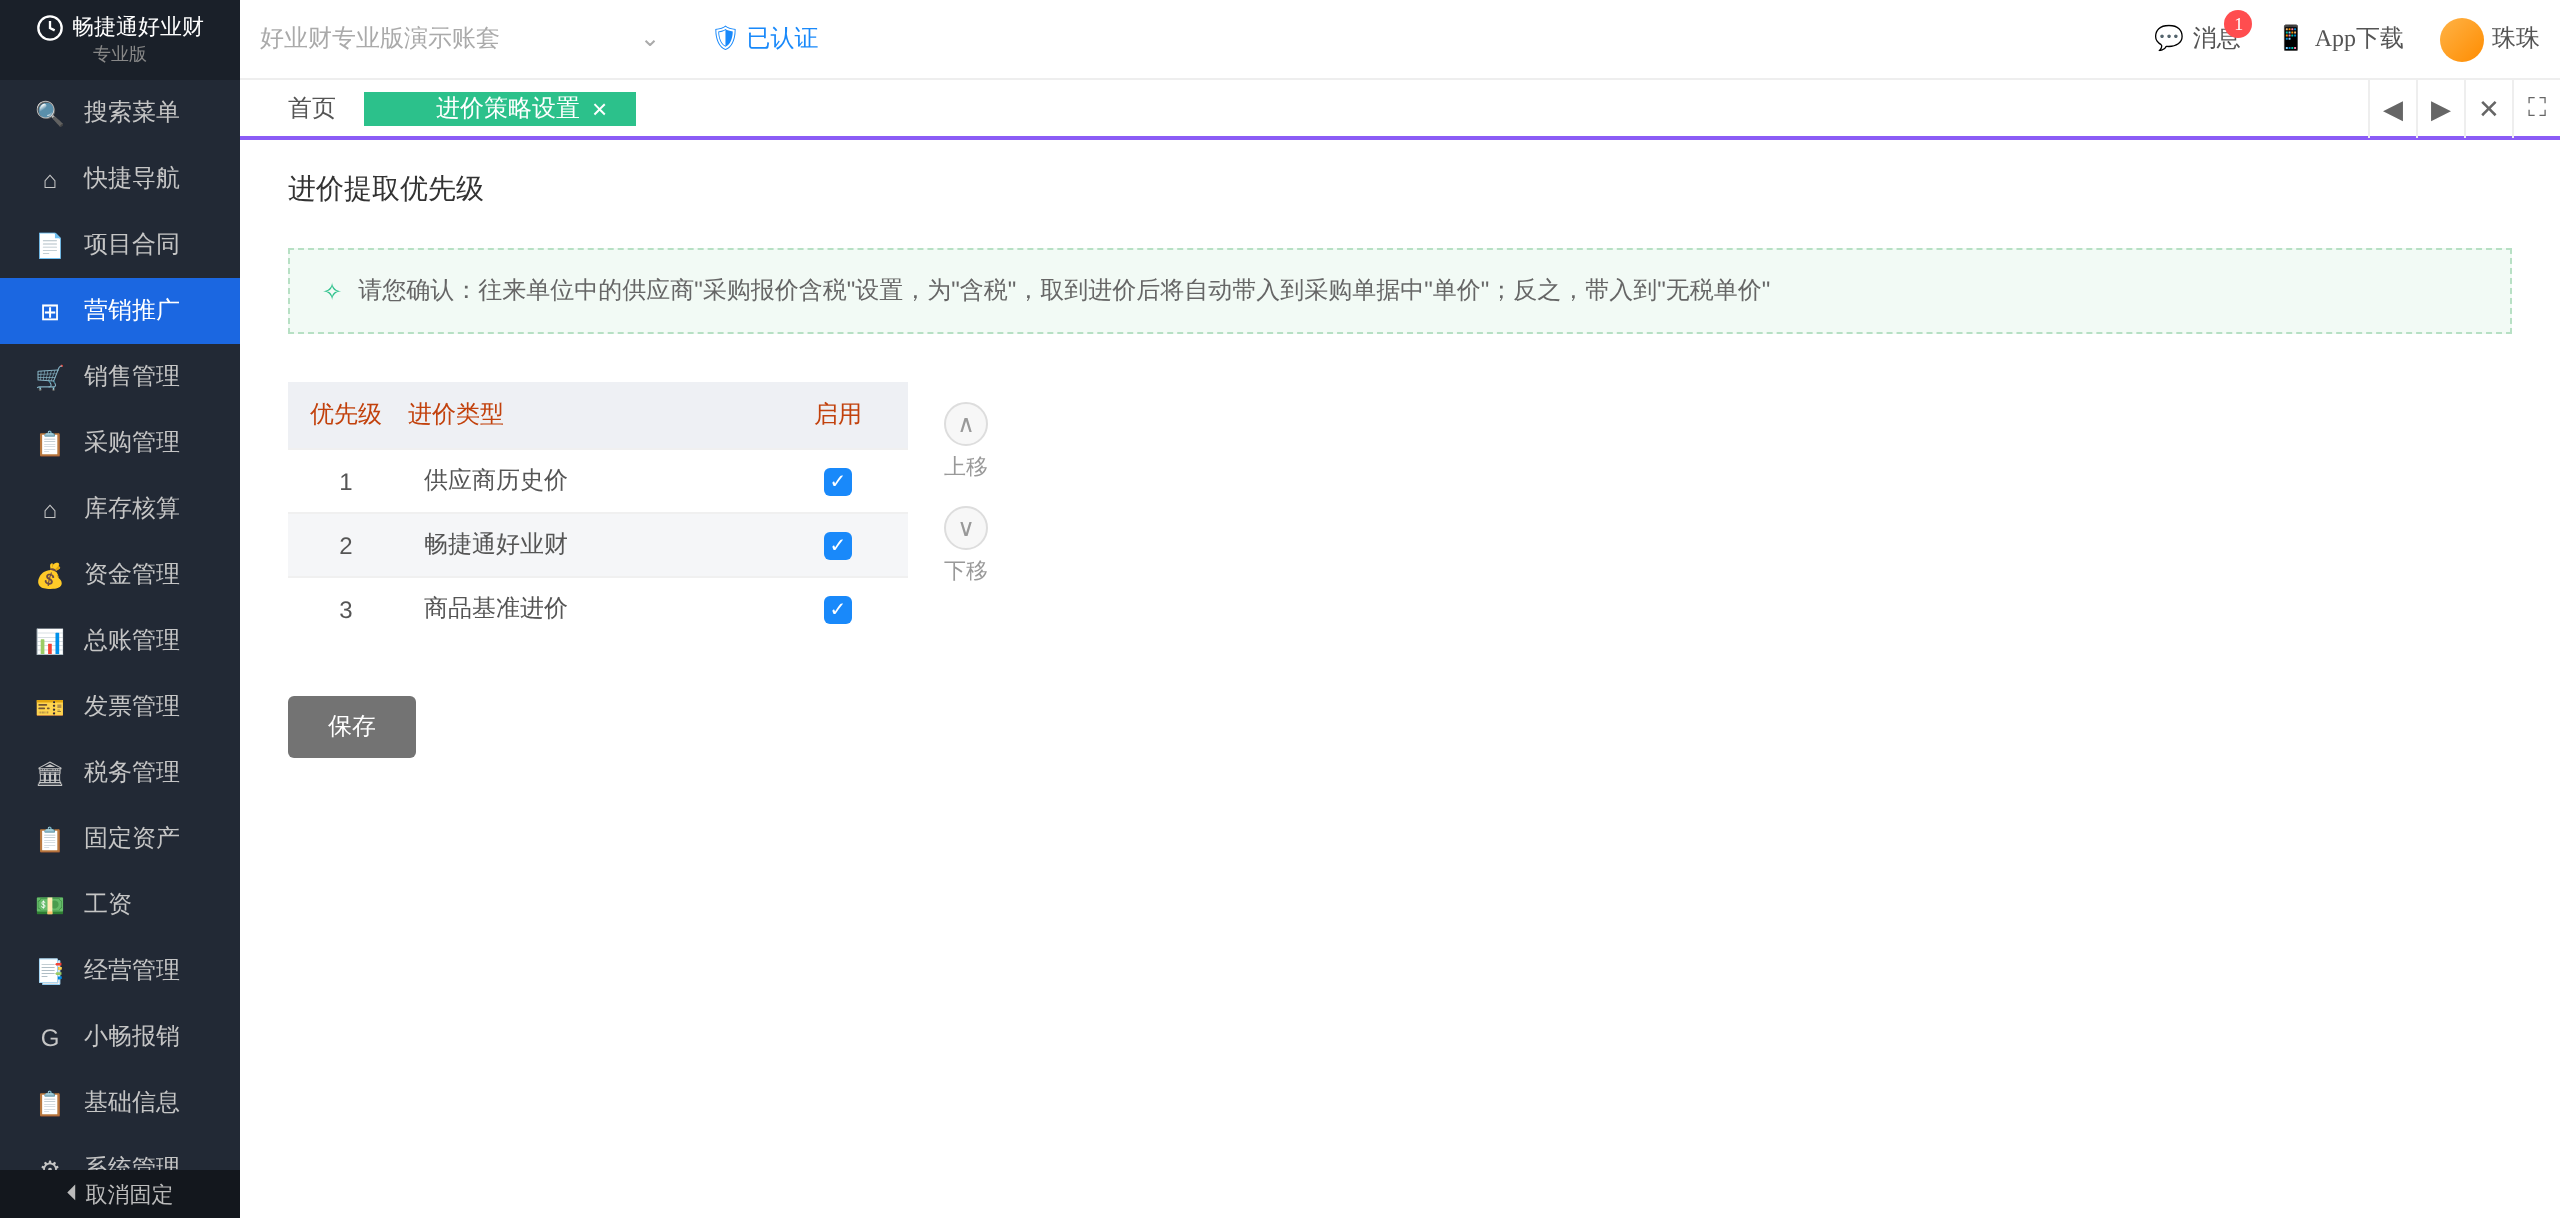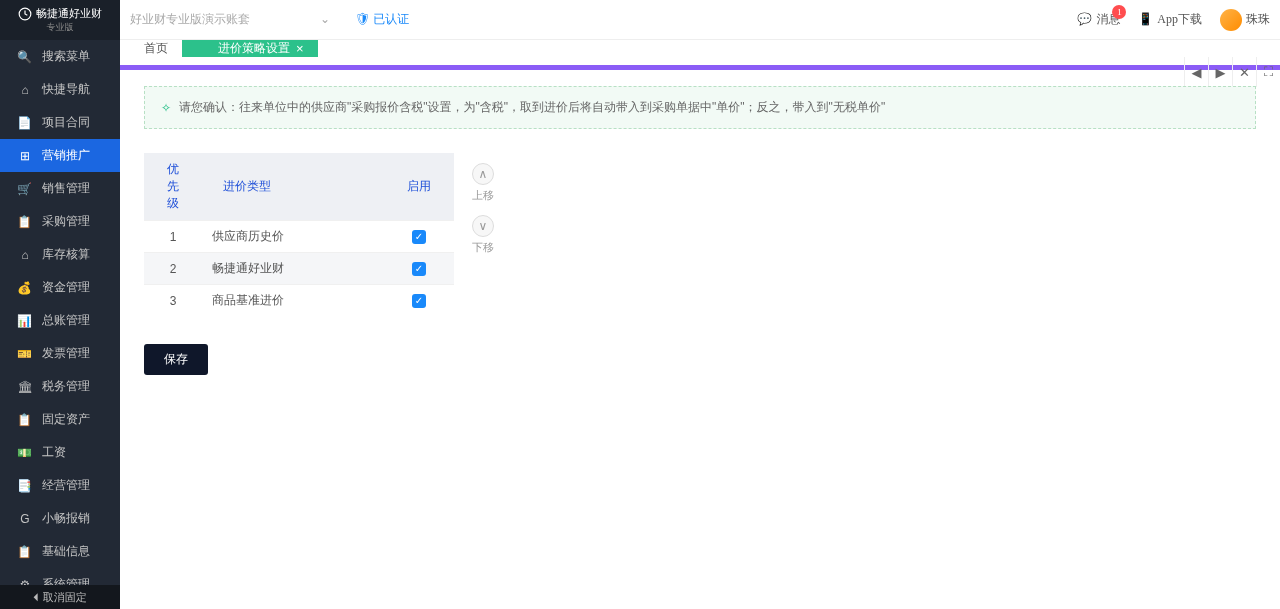--- a/index.html
+++ b/index.html
@@ -25,50 +25,50 @@
     .header { height: 40px; border-bottom: 1px solid #eee; display: flex; align-items: center; padding: 0 10px; font-family: Liberation Serif, serif; }
     .header-left { display: flex; align-items: center; gap: 10px; flex: 1; }
     .account-dd { color: #aaa; font-size: 12px; display: flex; align-items: center; gap: 70px; }
     .verified { color: #1989fa; font-size: 12px; display: flex; align-items: center; gap: 3px; margin-left: 15px; }
     .header-right { display: flex; align-items: center; gap: 18px; }
     .header-action { display: flex; align-items: center; gap: 4px; cursor: pointer; font-size: 12px; color: #555; position: relative; }
     .badge { position: absolute; top: -6px; right: -6px; background: #ff4d4f; color: #fff; border-radius: 50%; width: 14px; height: 14px; font-size: 9px; display: flex; align-items: center; justify-content: center; }
     .avatar { width: 22px; height: 22px; border-radius: 50%; background: linear-gradient(135deg,#ffb347,#ff8c00); }
     
     
-    .tabbar { height: 30px; border-bottom: 5px solid #8b5cf6; display: flex; align-items: flex-start; padding-left: 10px; flex-direction: column; }
+    .tabbar { height: 30px; border-bottom: 2px solid #8b5cf6; display: flex; align-items: center; padding-left: 10px; }
     .tab { display: flex; align-items: center; padding: 0 14px; font-size: 12px; cursor: pointer; color: #555; gap: 6px; }
     .tab.active { background: #2cc18b; color: #fff; padding-left: 36px; }
     .tab-close { font-size: 13px; }
     .tabbar-right { margin-left: auto; display: flex; align-items: center; }
     .tab-btn { width: 24px; height: 30px; border-left: 1px solid #eee; display: flex; align-items: center; justify-content: center; cursor: pointer; color: #666; font-size: 13px; }
     
     
     .content { flex: 1; padding: 16px 24px; overflow: auto; }
     .page-title { font-size: 14px; color: #333; margin-bottom: 20px; }
     .info-box { border: 1px dashed #b7e0c4; background: #f2faf5; padding: 12px 16px; color: #666; font-size: 12px; margin-bottom: 24px; display: flex; align-items: center; gap: 8px; }
     .info-icon { color: #2cc18b; }
     
     .table-area { display: flex; align-items: flex-start; gap: 18px; }
     table { border-collapse: collapse; width: 310px; }
-    thead th { background: #eef0f4; padding: 8px 21px; font-size: 12px; font-weight: 500; text-align: left; color: #1d4ed8; }
+    thead th { background: #eef0f4; padding: 8px 2px; font-size: 12px; font-weight: 500; text-align: left; color: #c2410c; }
     thead th:first-child { text-align: center; width: 58px; }
     thead th:last-child { text-align: center; width: 70px; }
     tbody td { padding: 7px 10px; font-size: 12px; border-top: 1px solid #f0f0f0; color: #555; }
     tbody td:first-child { text-align: center; }
     tbody td:last-child { text-align: center; }
     tbody tr.even { background: #f5f6f8; }
     .checkbox { width: 14px; height: 14px; background: #1989fa; border-radius: 3px; display: inline-flex; align-items: center; justify-content: center; color: #fff; font-size: 10px; }
     
     .move-controls { display: flex; flex-direction: column; gap: 12px; padding-top: 10px; }
     .move-btn-wrap { text-align: center; }
     .move-btn { width: 22px; height: 22px; border-radius: 50%; border: 1px solid #ddd; background: #f7f7f7; display: flex; align-items: center; justify-content: center; cursor: pointer; color: #999; margin: 0 auto 3px; }
     .move-label { font-size: 11px; color: #999; }
     
-    .save-btn { margin-top: 28px; background: #0f172a; border: none; color: #fff; padding: 7px 20px; font-size: 12px; border-radius: 3px; cursor: pointer; }
+    .save-btn { margin-top: 28px; background: #737373; border: none; color: #fff; padding: 7px 20px; font-size: 12px; border-radius: 3px; cursor: pointer; }
   </style>
 </head>
 <body>
 
 <div class="app">
   <div class="sidebar">
     <div class="logo-area">
       <div class="logo-row">
         <svg width="14" height="14" viewBox="0 0 24 24">
             <circle cx="12" cy="12" r="10" fill="none" stroke="#fff" stroke-width="2"></circle>
@@ -195,20 +195,21 @@
         </div>
       <div class="tabbar-right">
         <div class="tab-btn">◀</div>
         <div class="tab-btn">▶</div>
         <div class="tab-btn">✕</div>
         <div class="tab-btn">⛶</div>
       </div>
     </div>
 
     <div class="content">
+      <div class="page-title">进价提取优先级</div>
       <div class="info-box">
         <span class="info-icon">✧</span>
         <span>请您确认：往来单位中的供应商"采购报价含税"设置，为"含税"，取到进价后将自动带入到采购单据中"单价"；反之，带入到"无税单价"</span>
       </div>
       
       <div class="table-area">
         <table>
           <thead>
             <tr>
               <th>优先级</th>

